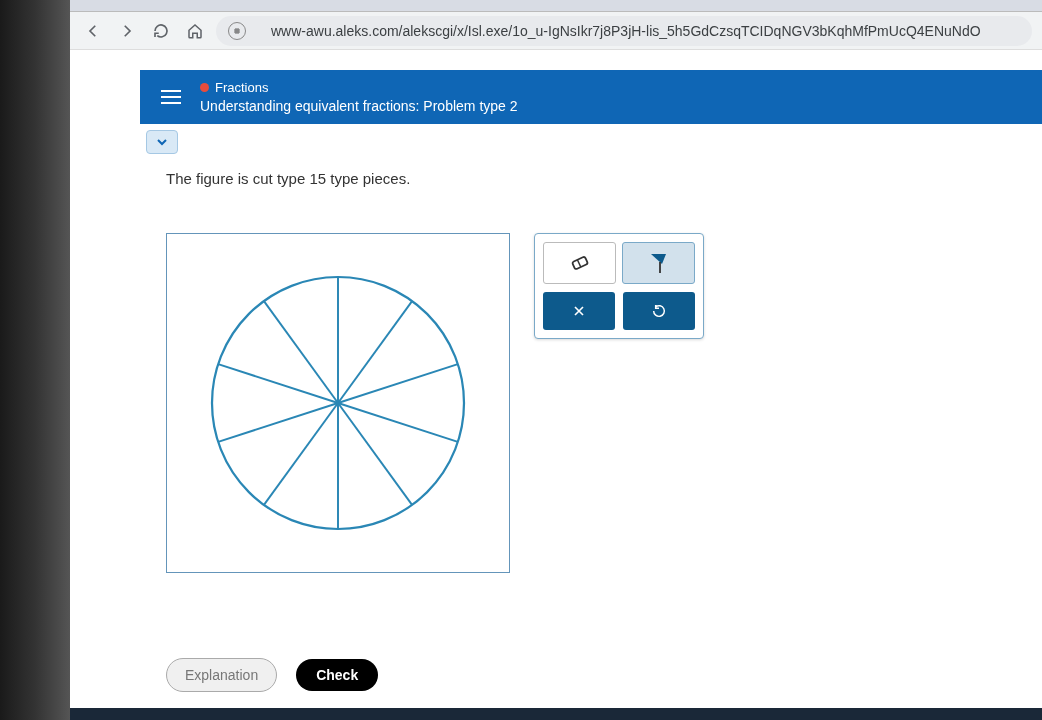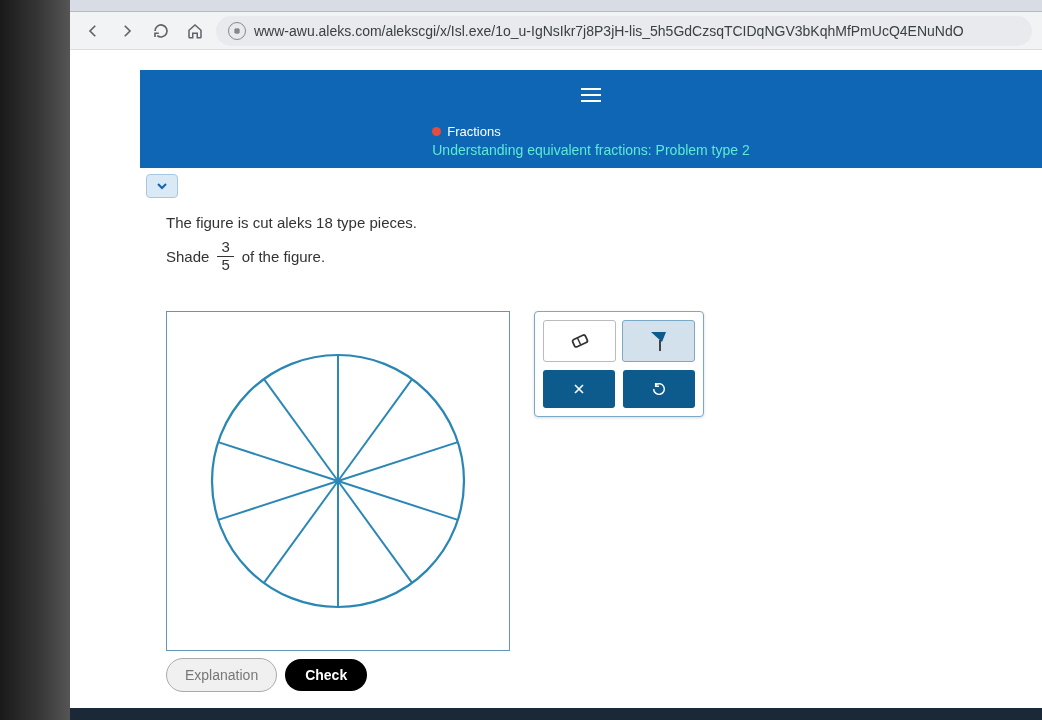--- a/index.html
+++ b/index.html
@@ -44,21 +44,21 @@
     .url-bar {
       flex: 1;
       height: 30px;
       background: #e8eaed;
       border-radius: 15px;
       display: flex;
       align-items: center;
       padding: 0 12px;
       color: #3c4043;
       font-size: 14px;
-      gap: 8px;
+      gap: 25px;
       overflow: hidden;
       white-space: nowrap;
     }
     .url-icon {
       width: 18px; height: 18px;
       border: 1px solid #888;
       border-radius: 50%;
       display: flex; align-items: center; justify-content: center;
       font-size: 10px;
       color: #555;
@@ -71,21 +71,20 @@
       position: relative;
     }
     .page-header {
       background: #0f66b5;
       color: #fff;
       padding: 10px 16px;
       display: flex;
       align-items: center;
       gap: 14px;
       width: 100%;
-      flex-direction: column;
     }
     .hamburger {
       width: 30px; height: 30px;
       display: flex;
       flex-direction: column;
       justify-content: center;
       gap: 4px;
       cursor: pointer;
     }
     .hamburger span {
@@ -101,21 +100,21 @@
       align-items: center;
       gap: 6px;
       font-size: 13px;
       margin-bottom: 3px;
     }
     .dot-red {
       width: 9px; height: 9px;
       background: #e74c3c;
       border-radius: 50%;
     }
-    .header-title { font-size: 14px; color: #5eead4; }
+    .header-title { font-size: 14px; color: #ffffff; }
     .expand-bar {
       padding: 6px 0 10px 6px;
     }
     .expand-btn {
       width: 32px; height: 24px;
       background: #d9e9f6;
       border: 1px solid #a5c8e4;
       border-radius: 4px;
       display: flex;
       align-items: center;
@@ -205,21 +204,21 @@
       align-items: center;
       justify-content: center;
       cursor: pointer;
       font-size: 16px;
     }
     .footer-bar {
       position: absolute;
       bottom: 28px;
       left: 96px;
       display: flex;
-      gap: 8px;
+      gap: 19px;
       align-items: center;
     }
     .btn-explain {
       padding: 8px 18px;
       border: 1px solid #aaa;
       border-radius: 20px;
       background: #f0f0f0;
       color: #777;
       font-size: 14px;
       cursor: pointer;
@@ -307,29 +306,21 @@
     <div class="expand-bar">
       <div class="expand-btn">
         <svg width="16" height="16" viewBox="0 0 24 24" fill="none" stroke="#0f66b5" stroke-width="3">
             <path d="M6 9l6 6 6-6"></path>
           </svg>
       </div>
     </div>
 
     <div class="problem-body">
       <div class="instruction-line">
-        <span>The figure is cut aleks </span><span style="font-weight:normal">18</span><span> type pieces.</span>
-      </div>
-      <div class="fraction-line">
-        <span>Shade </span>
-        <span class="fraction">
-          <span class="num">3</span>
-          <span class="den">5</span>
-        </span>
-        <span> of the figure.</span>
+        <span>The figure is cut type </span><span style="font-weight:normal">15</span><span> type pieces.</span>
       </div>
     </div>
 
     <div class="work-row">
       <div class="figure-box">
         <svg class="pie-svg" viewBox="0 0 200 200">
           <g id="pie-group">
               <circle cx="100" cy="100" r="90" fill="none" stroke="#2a87b5" stroke-width="1.6"></circle>
               <line x1="100" y1="100" x2="100" y2="10" stroke="#2a87b5" stroke-width="1.4"></line>
               <line x1="100" y1="100" x2="152.90067270632258" y2="27.18847050625473" stroke="#2a87b5" stroke-width="1.4"></line>

